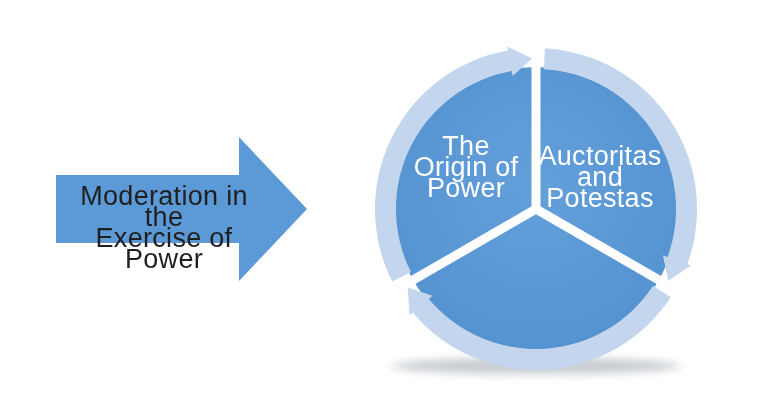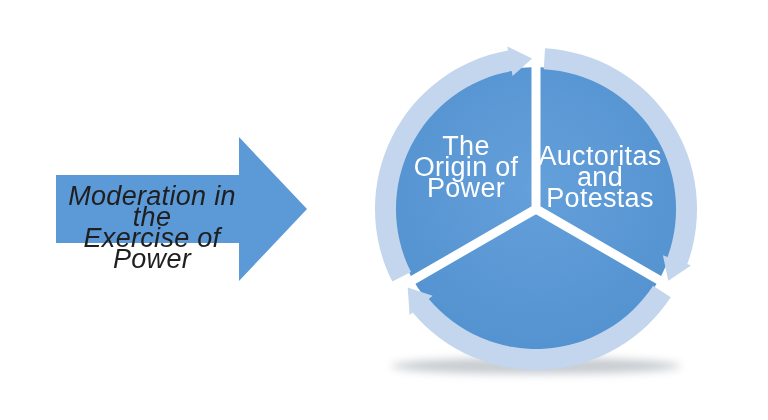--- a/index.html
+++ b/index.html
@@ -12,21 +12,21 @@
   .label {
     position:absolute; width:200px; text-align:center;
     font-size:27px; line-height:21px; font-weight:400;
     letter-spacing:0.3px; white-space:pre-line;
     -webkit-user-select:none; user-select:none;
   }
   .seg-label  { color:#ffffff; }
   #origin-label      { left:366px; top:136px; }
   #auctoritas-label  { left:500px; top:134px;margin-top:12px; }
   #moderation-label  { left:435px; top:254px; }
-  #arrow-label       { left:52px;  top:186px; color:#1f1f1f;font-style:italic; }
+  #arrow-label       { left:64px;  top:186px; color:#1f1f1f; }
 </style>
 </head>
 <body>
 
 <div id="stage">
 
   <svg id="diagram-svg" width="768" height="420" viewBox="0 0 768 420">
     <defs>
       <radialGradient id="pieGrad" cx="50%" cy="42%" r="68%">
         <stop offset="0%" stop-color="#64a0da"></stop>

